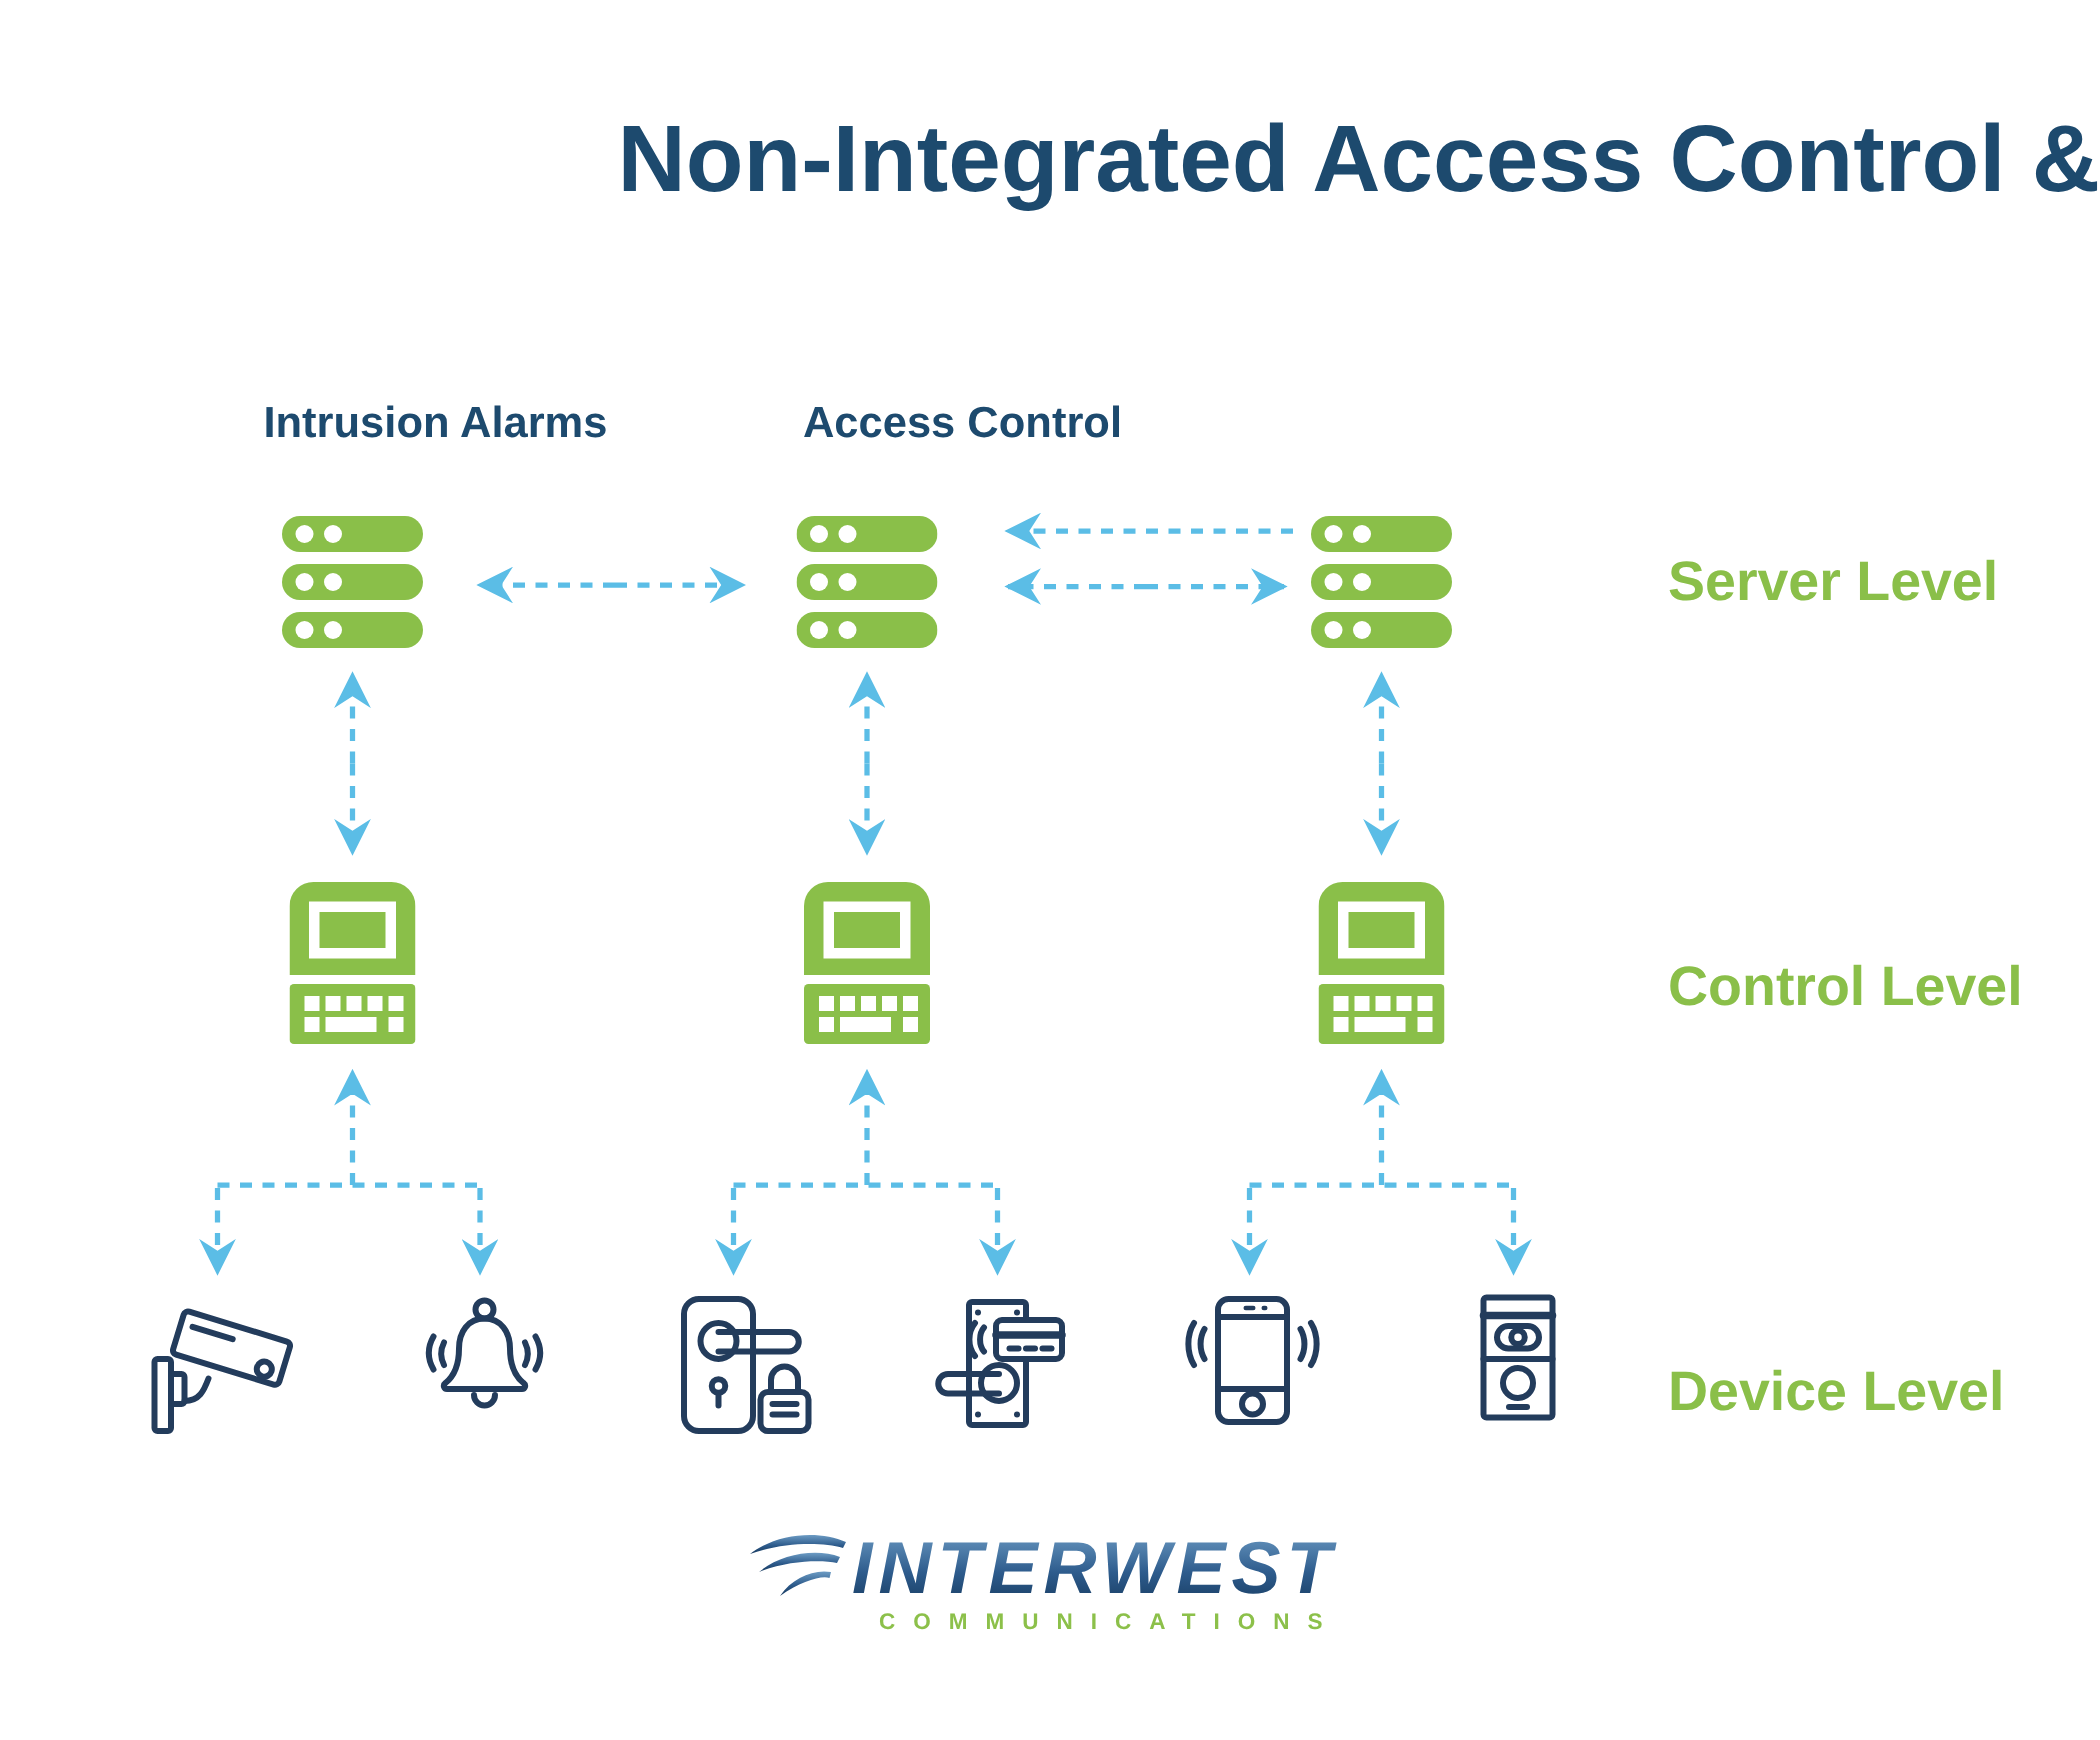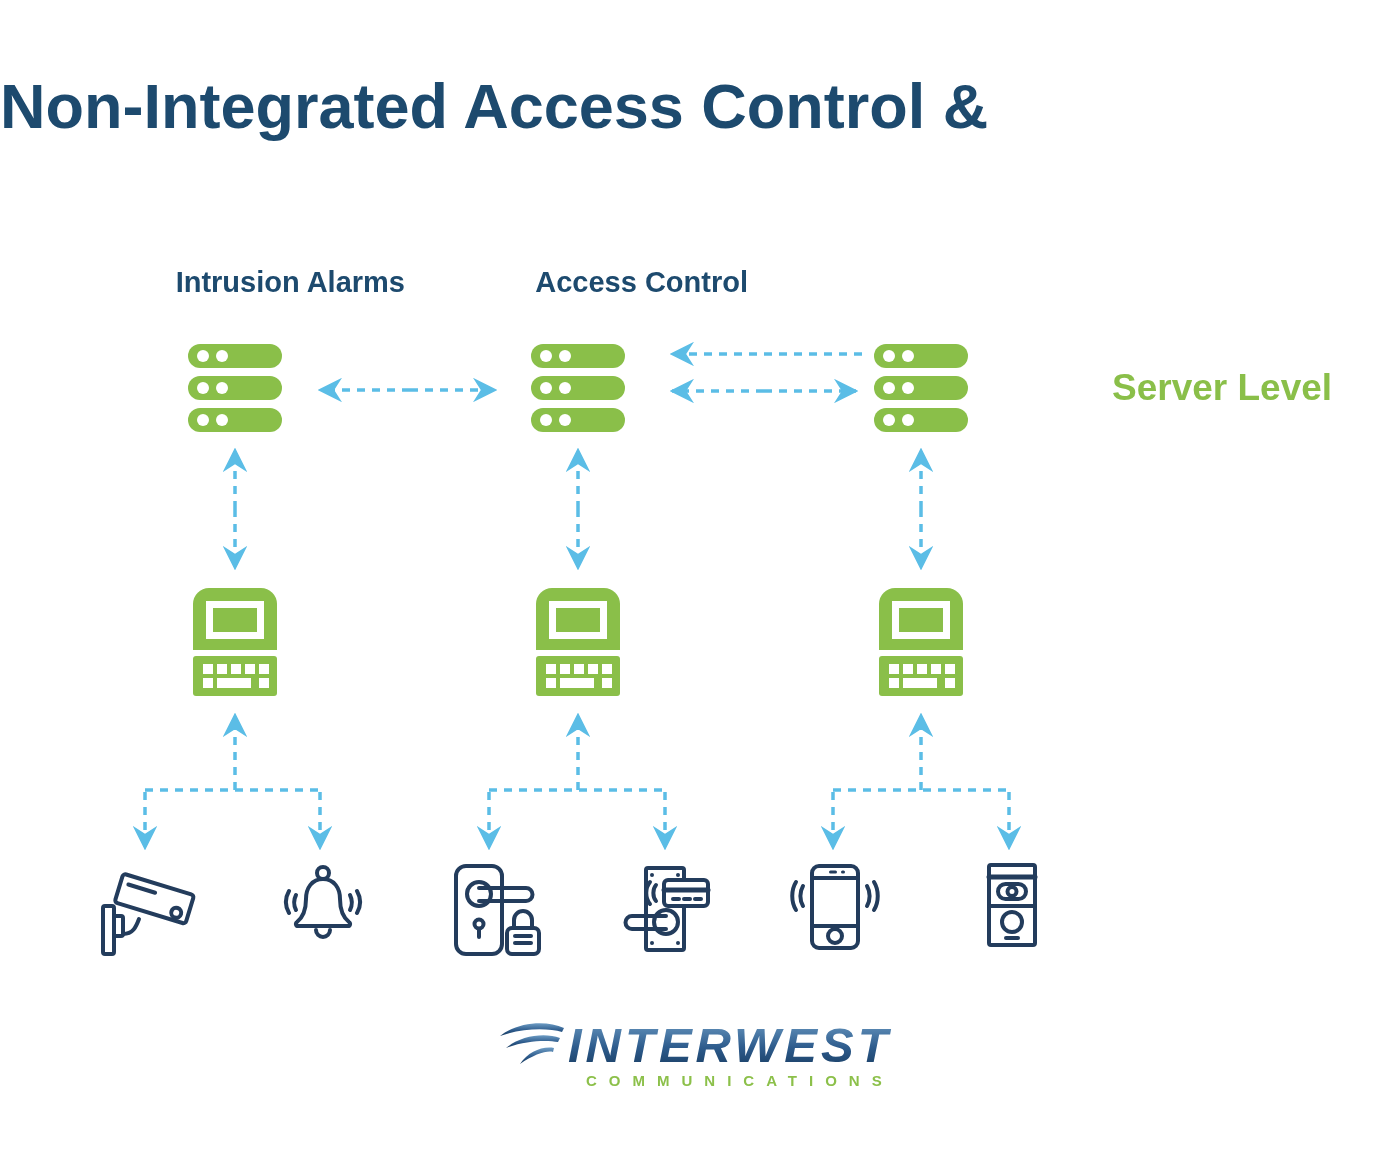--- a/index.html
+++ b/index.html
@@ -1,21 +1,21 @@
 <!DOCTYPE html>
 <html style="--title-navy: #1d4a6e; --green: #8abf49; --arrow-blue: #5bbde6; --device-navy: #233c5c; --logo-green: #8cc04a; --logo-blue-light: #6d9cc4; --logo-blue-mid: #2d5b8c; --logo-blue-dark: #173a5e;"><head>
 <meta charset="utf-8">
 <style>
   html,body{margin:0;padding:0;background:#fff;}
   .canvas{
     position:relative;width:1400px;height:1160px;background:#ffffff;overflow:hidden;
     font-family:"Liberation Sans",sans-serif;
   }
   .title{
-    position:absolute;top:64px;left:0;width:1400px;text-align:left;
+    position:absolute;top:64px;left:0;width:1400px;text-align:right;
     font-size:63px;line-height:84px;font-weight:600;color:var(--title-navy,#1d4a6e);
     letter-spacing:0px;
   }
   .col-header{
     position:absolute;top:266px;width:340px;text-align:right;
     font-size:29px;font-weight:700;color:var(--title-navy,#1d4a6e);
   }
   .level-label{
     position:absolute;left:1112px;font-size:37px;font-weight:700;
     color:var(--green,#8abf49);
@@ -38,20 +38,22 @@
 <div class="canvas">
 
   <div class="title">
     <div>Non-Integrated Access Control &amp;</div>
   </div>
 
   <div class="col-header" style="left:65px">Intrusion Alarms</div>
   <div class="col-header" style="left:408px">Access Control</div>
 
   <div class="level-label" style="top:367px">Server Level</div>
+  <div class="level-label" style="top:637px">Control Level</div>
+  <div class="level-label" style="top:907px">Device Level</div>
 
   <svg class="arrows" viewBox="0 0 1400 1160">
     <defs>
       <marker id="dart" viewBox="0 0 10 10" refX="9" refY="5" markerWidth="7" markerHeight="7" orient="auto">
         <path class="dart" d="M0 0 L10 5 L0 10 L3.2 5 Z"></path>
       </marker>
     </defs>
 
     <g>
       <path class="dash" d="M410 390 L320 390" marker-end="url(#dart)"></path>

